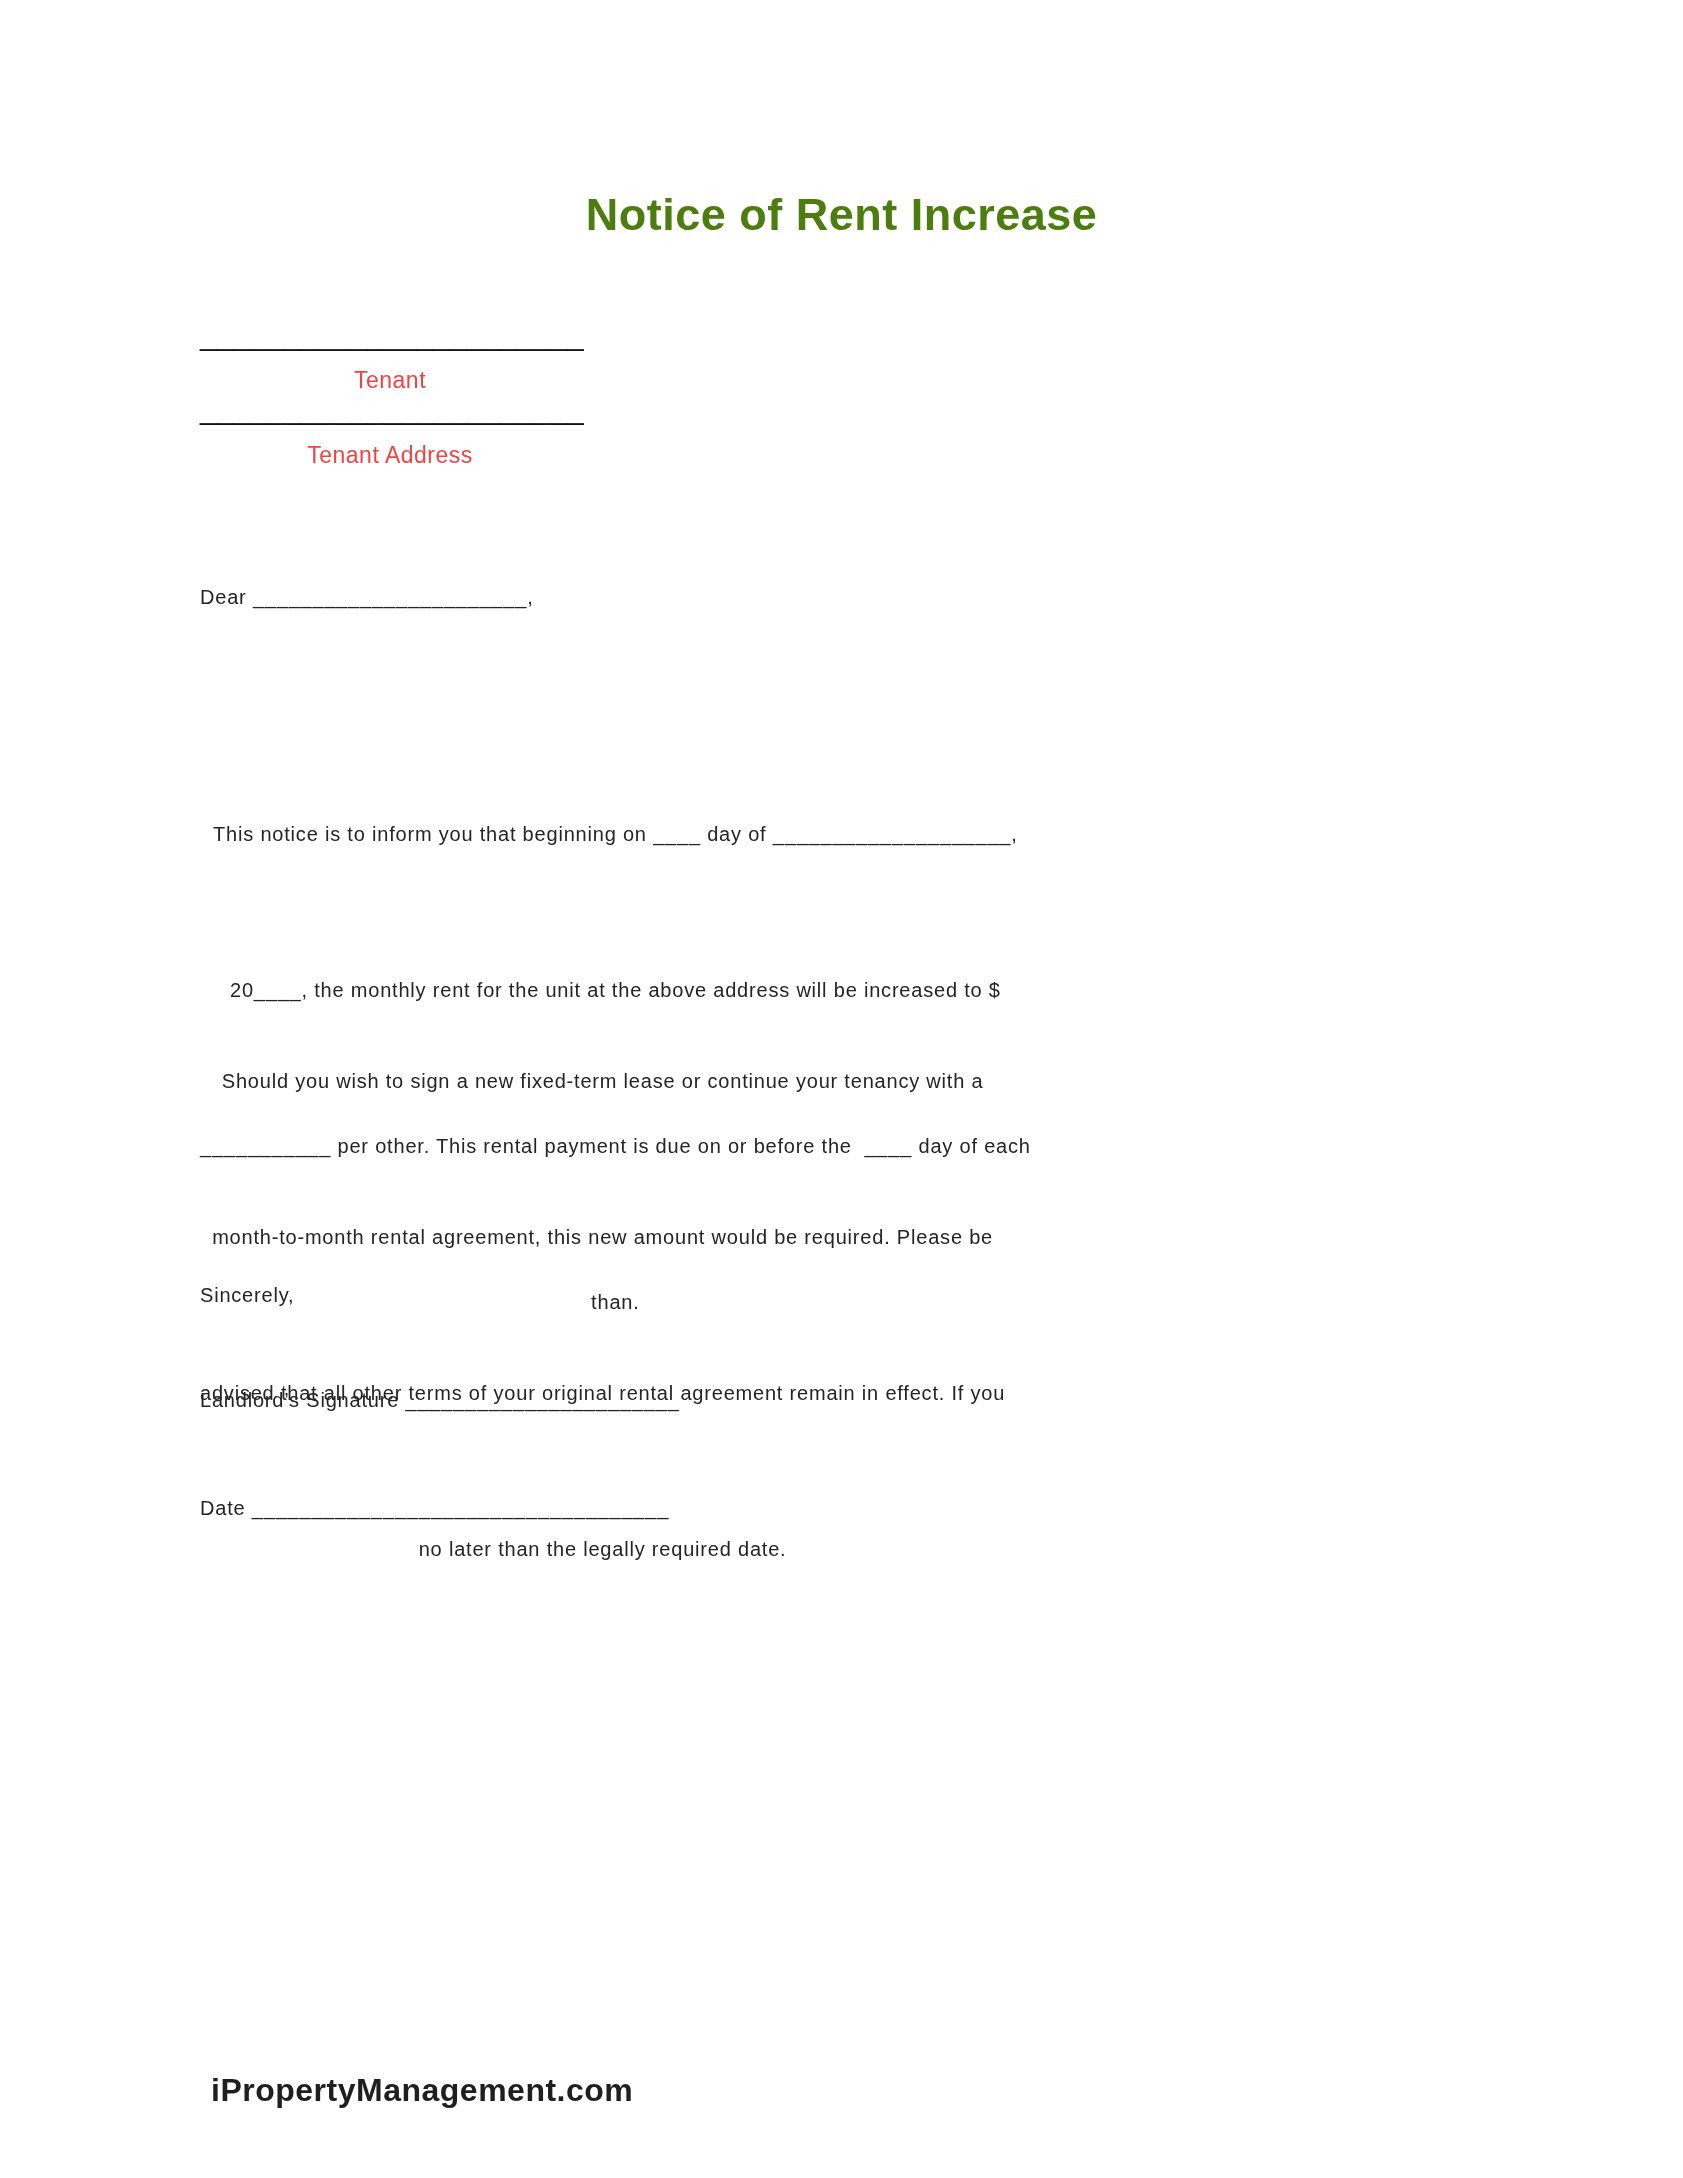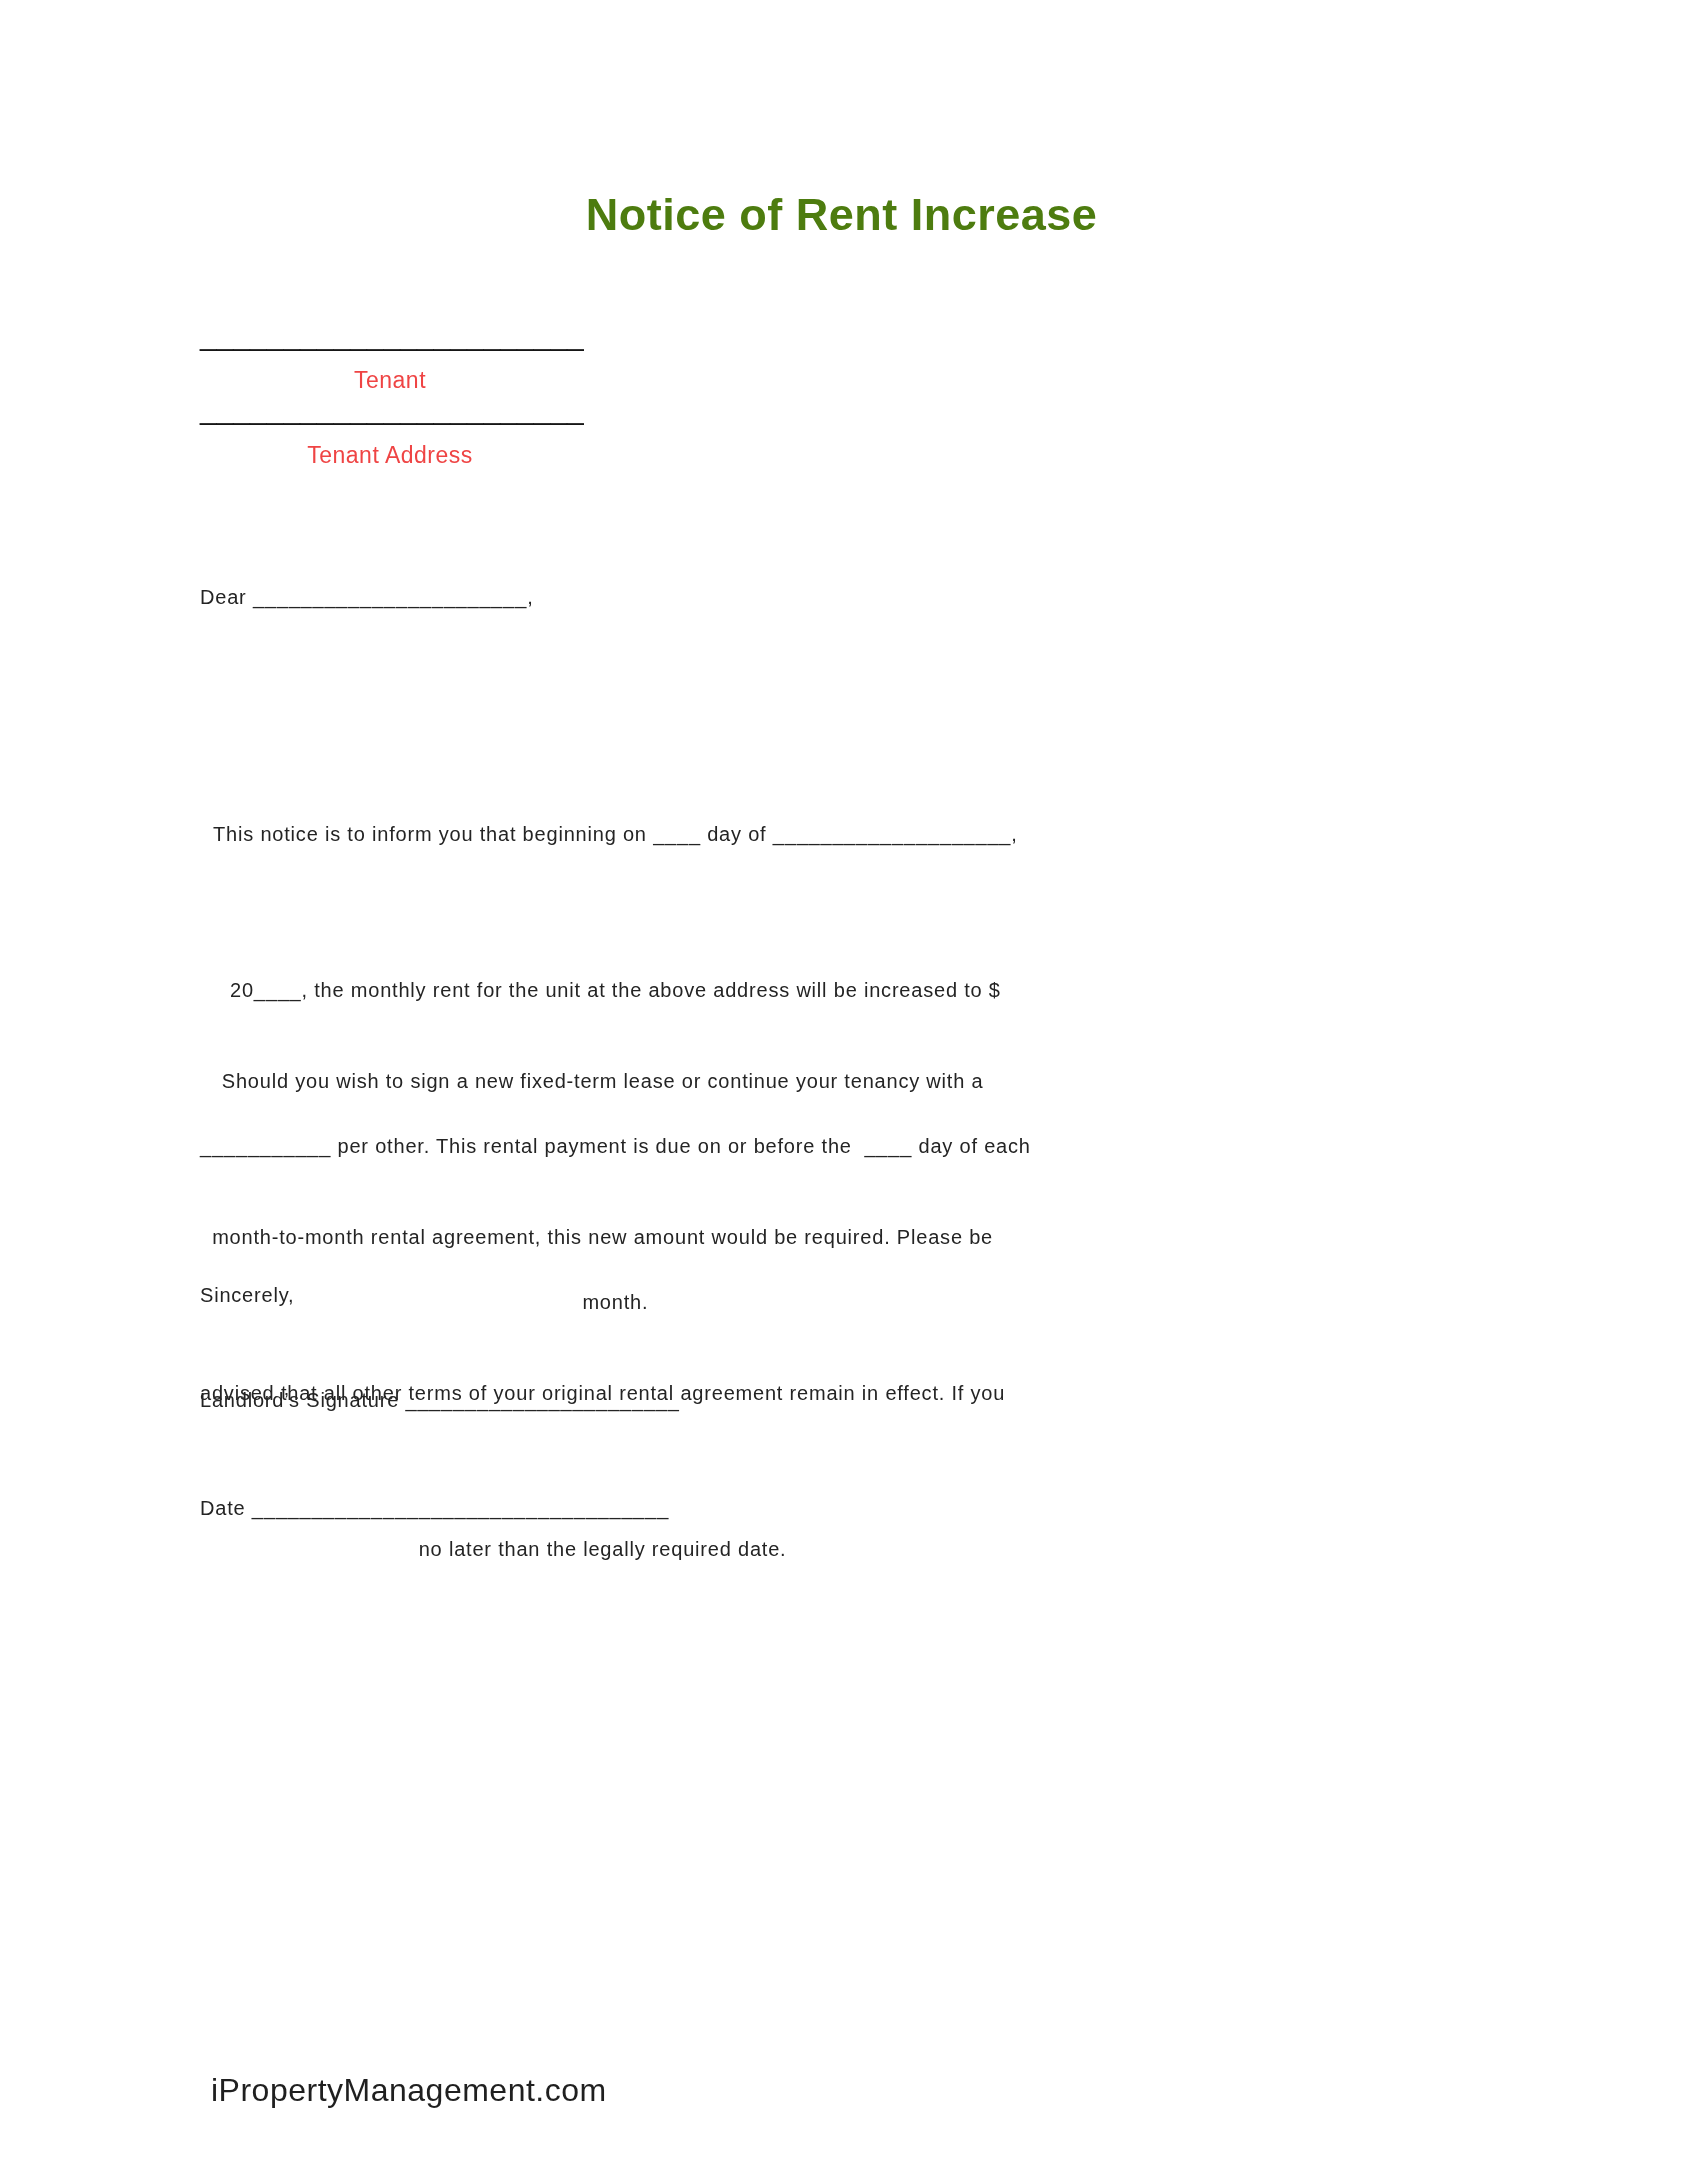--- a/index.html
+++ b/index.html
@@ -59,21 +59,21 @@
   .sincerely { top: 1269px; }
   .signature-line { top: 1374px; }
   .date-line { top: 1482px; }
   .pline { white-space: pre; }
   .footer-text {
     left: 211px;
     top: 2070px;
     font-size: 32px;
     line-height: 40px;
     letter-spacing: 0.5px;
-    font-weight: 400;
+    font-weight: 700;
     color: #1f1f1f;
   }
 </style>
 </head>
 <body>
 
 <div class="page">
 
   <div class="abs doc-title">Notice of Rent Increase</div>
 
@@ -82,21 +82,21 @@
 
   <div class="abs blank-line blank-2">_______________________</div>
   <div class="abs field-label label-2">Tenant Address</div>
 
   <div class="abs bodytext salutation"><span>Dear </span><span>_______________________</span><span>,</span></div>
 
   <div class="abs bodytext para-1">
     <div class="pline">This notice is to inform you that beginning on ____ day of ____________________,</div>
     <div class="pline">20____, the monthly rent for the unit at the above address will be increased to $</div>
     <div class="pline">___________ per other. This rental payment is due on or before the  ____ day of each</div>
-    <div class="pline">month.</div>
+    <div class="pline">than.</div>
   </div>
 
   <div class="abs bodytext para-2">
     <div class="pline">Should you wish to sign a new fixed-term lease or continue your tenancy with a</div>
     <div class="pline">month-to-month rental agreement, this new amount would be required. Please be</div>
     <div class="pline">advised that all other terms of your original rental agreement remain in effect. If you</div>
     <div class="pline">no later than the legally required date.</div>
   </div>
 
   <div class="abs bodytext sincerely">Sincerely,</div>

